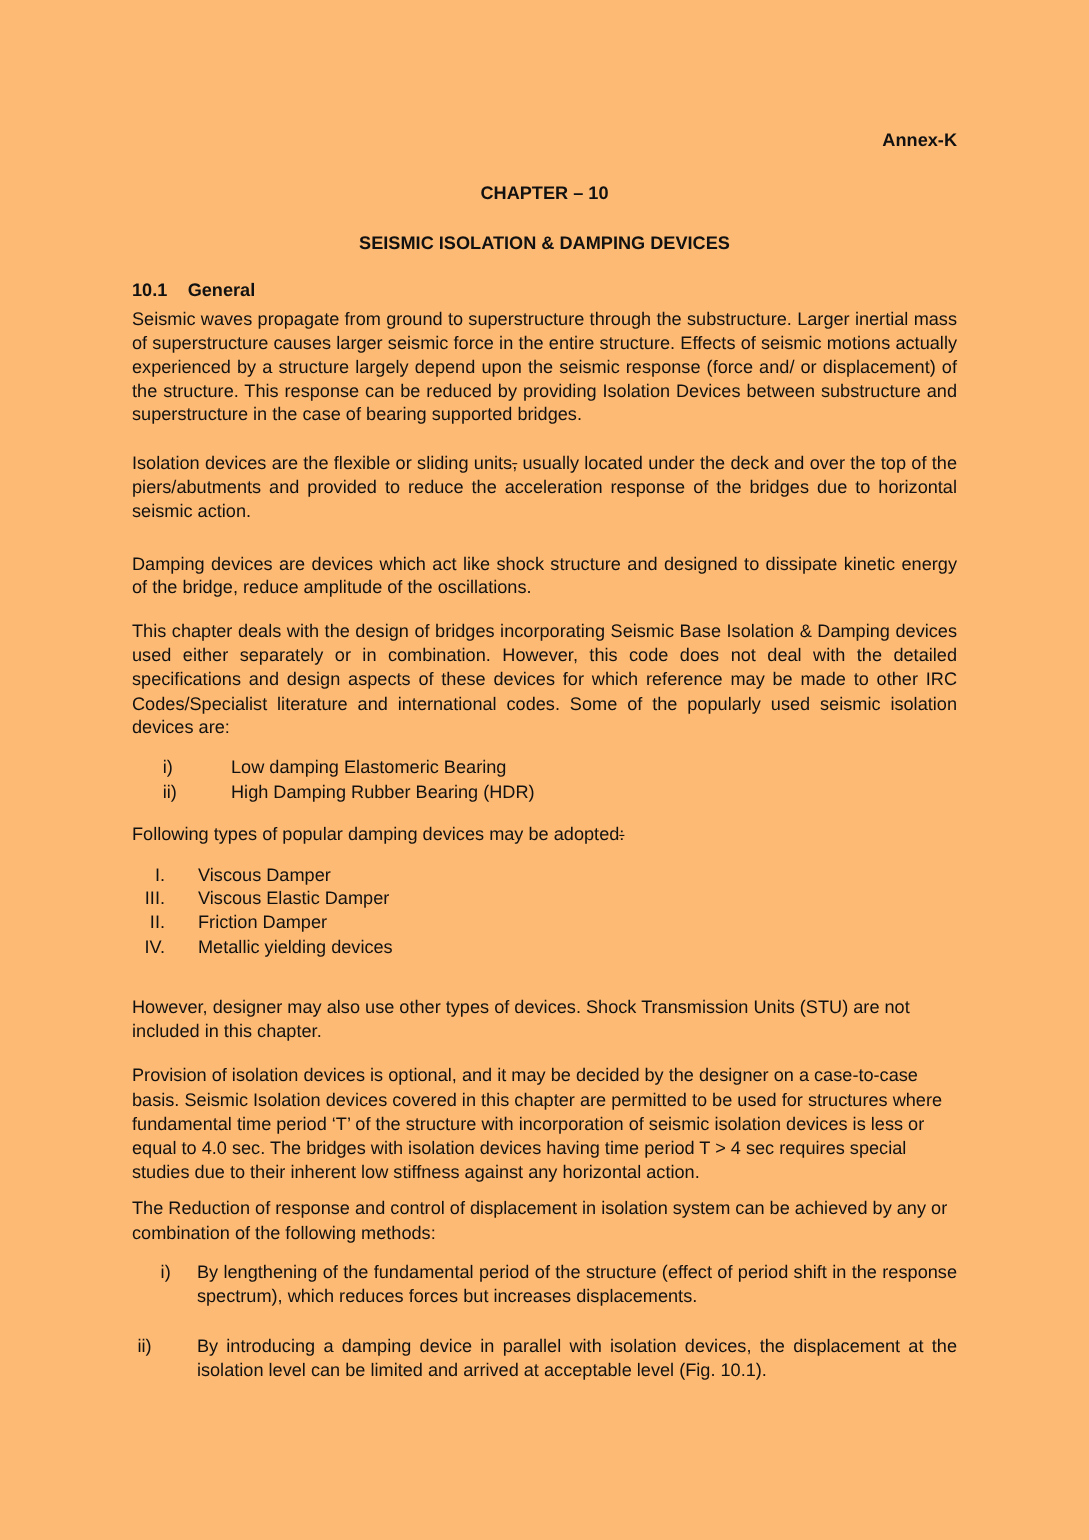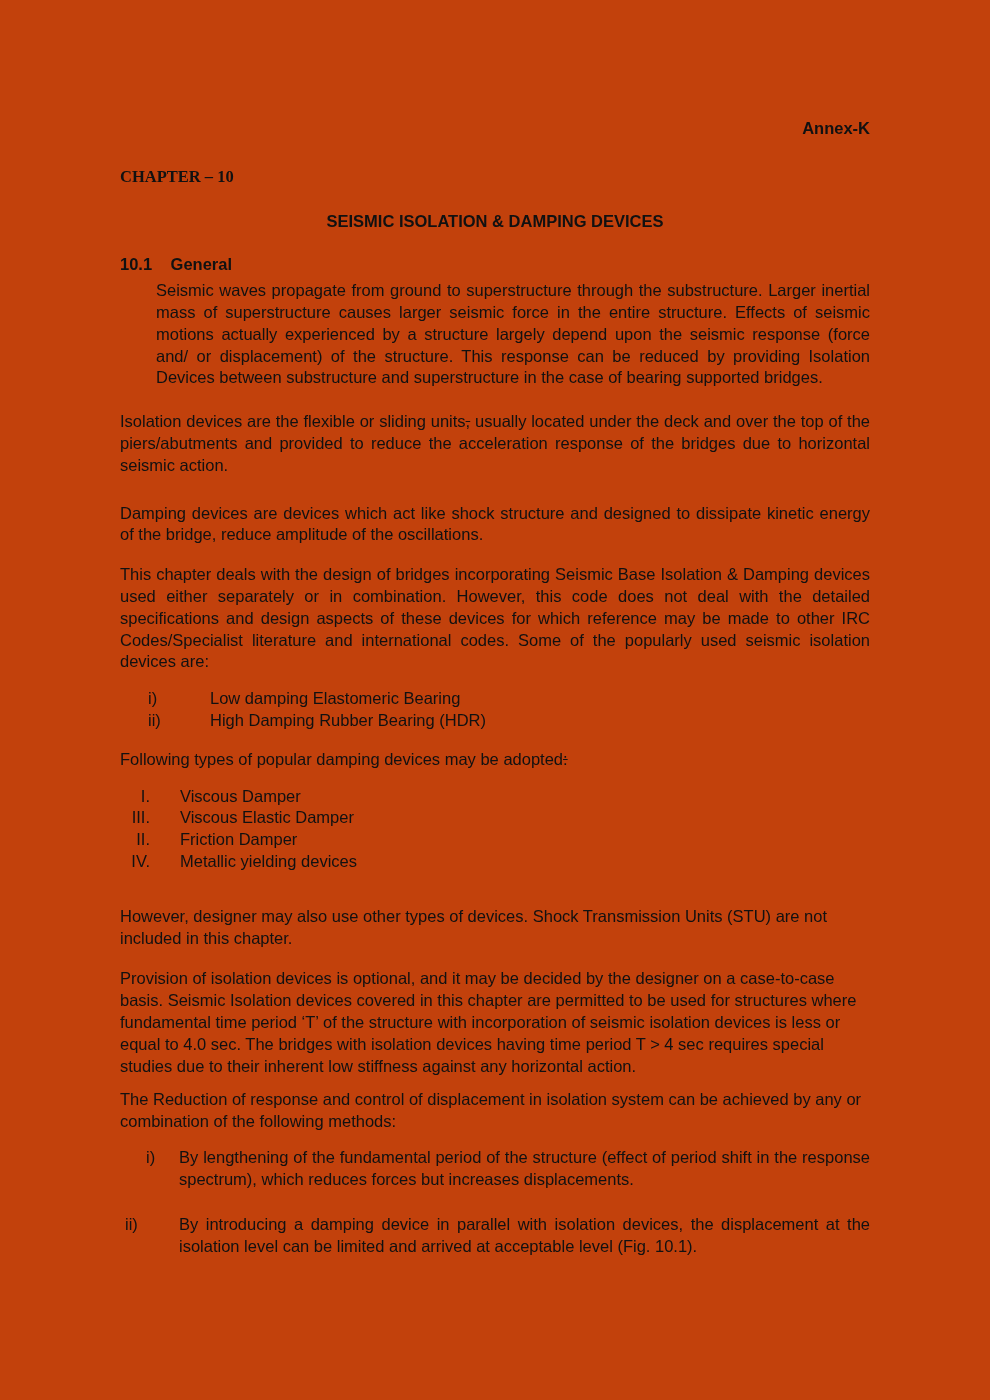--- a/index.html
+++ b/index.html
@@ -1,35 +1,35 @@
 <!DOCTYPE html>
 <html><head>
 <meta charset="utf-8">
 <style>
   html,body{margin:0;padding:0;background:#e9e9e9;}
   .page{
     width:990px;height:1400px;
-    background:#c2410c;
+    background:#fdba74;
     color:#111;
     font-family:"Liberation Sans","DejaVu Sans",sans-serif;
     font-size:16.5px;
     line-height:21.8px;
     box-sizing:border-box;
     padding:118px 120px 0 120px;
     overflow:hidden;
     margin:0 auto;
   }
   .annex{font-weight:bold;text-align:right;}
-  .chapter{font-weight:bold;margin-top:26px;font-family:Liberation Serif, serif;}
+  .chapter{font-weight:bold;text-align:center;margin-top:26px;}
   .doc-title{font-weight:bold;text-align:center;margin-top:23px;}
   .section-head{font-weight:bold;margin-top:22px;}
   .section-head .sec-num{display:inline-block;min-width:46px;}
   p{margin:0;}
   .just{text-align:justify;}
-  .p1{margin-top:4px;margin-left:36px;}
+  .p1{margin-top:4px;}
   .p2{margin-top:22px;}
   .p3{margin-top:26px;}
   .p4{margin-top:18px;}
   .p5{margin-top:33px;}
   .p6{margin-top:19px;}
   .p7{margin-top:12px;}
   .struck{text-decoration:line-through;}
   .list{margin-top:15px;}
   .list-row{display:flex;}
   .lower-marker{flex:0 0 62px;margin-left:28px;}

